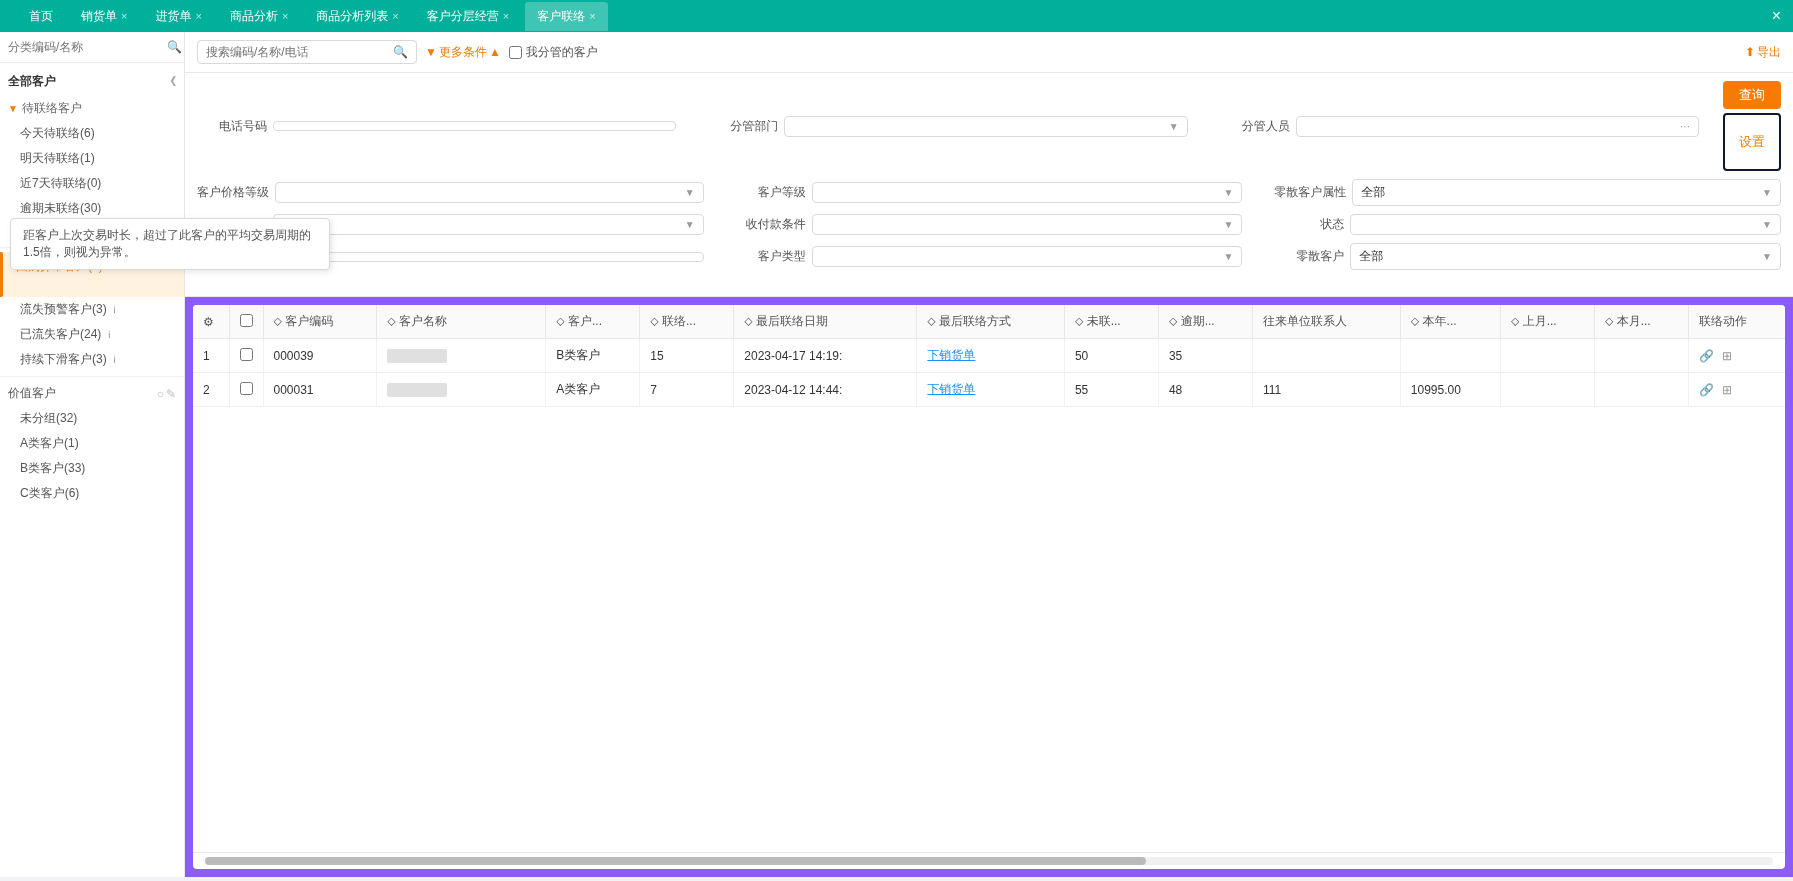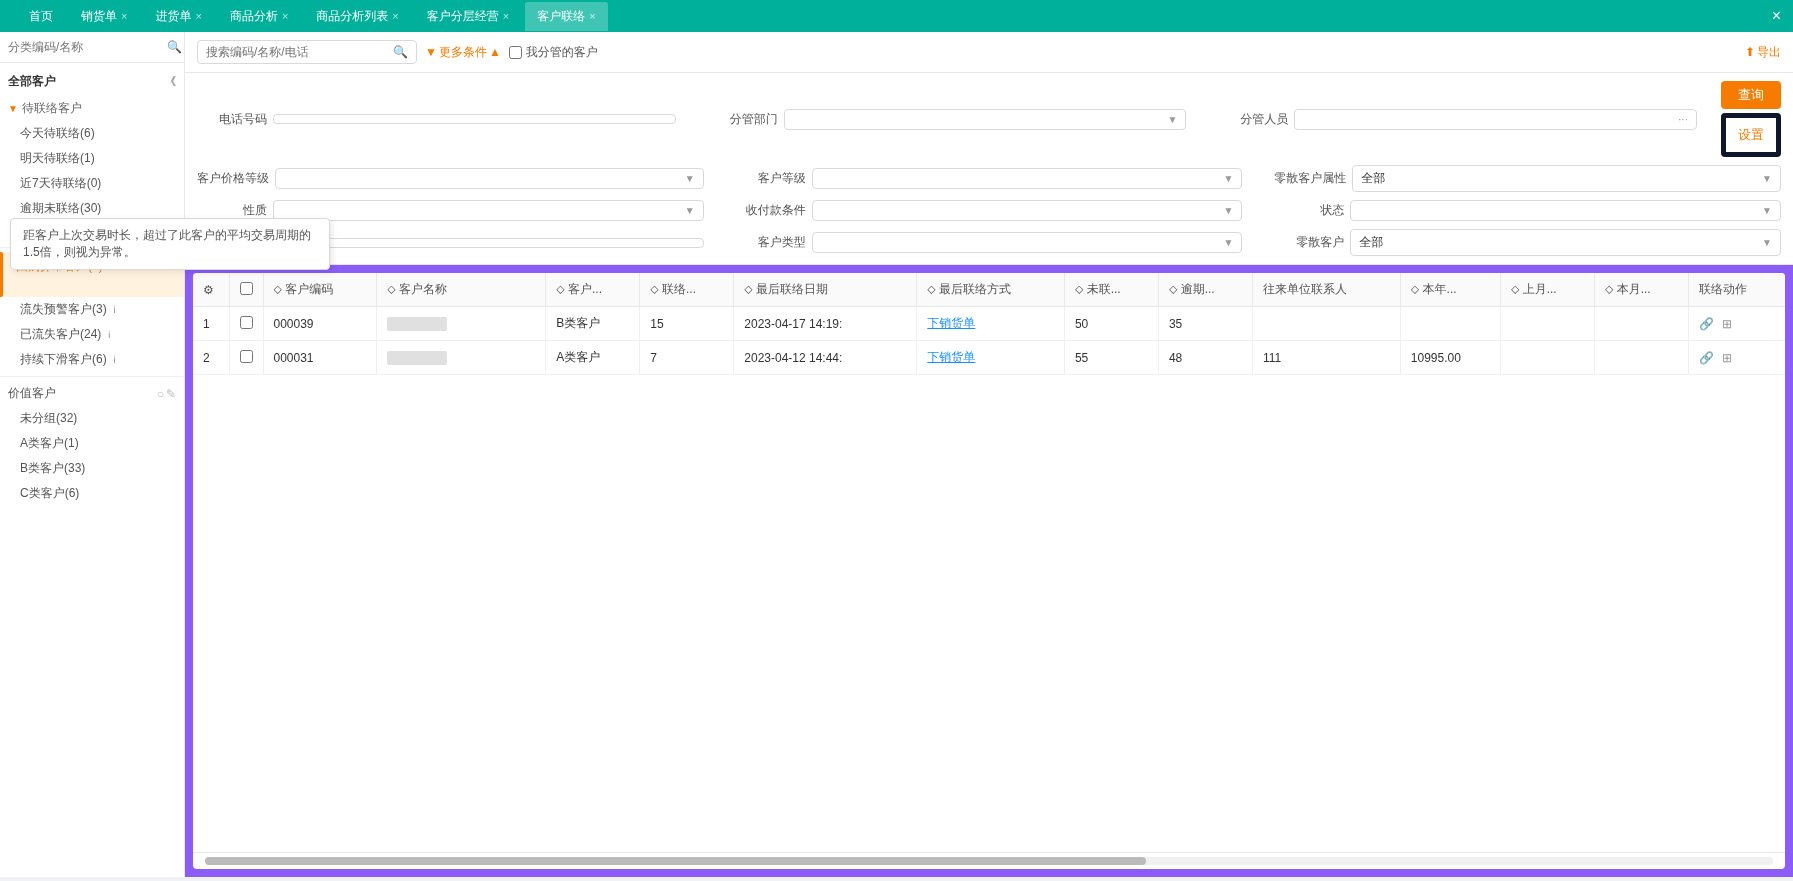--- a/index.html
+++ b/index.html
@@ -173,21 +173,21 @@
       background: #fff;
       border-bottom: 1px solid #e8e8e8;
       padding: 8px 12px;
     }
     .filter-row {
       display: flex;
       align-items: center;
       gap: 8px;
       margin-bottom: 8px;
     }
-    .filter-row:last-child { margin-bottom: 0; }
+    .filter-row:last-child { margin-bottom: 18px; }
     .filter-field {
       display: flex;
       align-items: center;
       flex: 1;
     }
     .filter-field label {
       color: #555;
       white-space: nowrap;
       min-width: 70px;
       text-align: right;
@@ -217,23 +217,23 @@
       color: #fff;
       border: none;
       border-radius: 4px;
       padding: 5px 16px;
       cursor: pointer;
       font-size: 13px;
     }
     .btn-settings {
       background: #fff;
       color: #f57c00;
-      border: 5px solid #0f172a;
-      border-radius: 4px;
-      padding: 8px 12px;
+      border: 2px solid #0f172a;
+      border-radius: 4px;
+      padding: 18px 12px;
       cursor: pointer;
       font-size: 13px;
     }
 
     
     .table-area {
       flex: 1;
       display: flex;
       flex-direction: column;
       overflow: hidden;
@@ -449,21 +449,21 @@
       </div>
       <div class="sidebar-item">
         <span>流失预警客户(3)</span>
         &nbsp;<span style="color:#999; font-size:10px;">ℹ</span>
       </div>
       <div class="sidebar-item">
         <span>已流失客户(24)</span>
         &nbsp;<span style="color:#999; font-size:10px;">ℹ</span>
       </div>
       <div class="sidebar-item">
-        <span>持续下滑客户(6)</span>
+        <span>持续下滑客户(3)</span>
         &nbsp;<span style="color:#999; font-size:10px;">ℹ</span>
       </div>
       <div class="sidebar-divider"></div>
       <div class="sidebar-value-group">
         <span>价值客户</span>
         <div class="edit-icons">
           <span style="color:#bbb; cursor:pointer;">○</span>
           <span style="color:#bbb; cursor:pointer;">✎</span>
         </div>
       </div>

